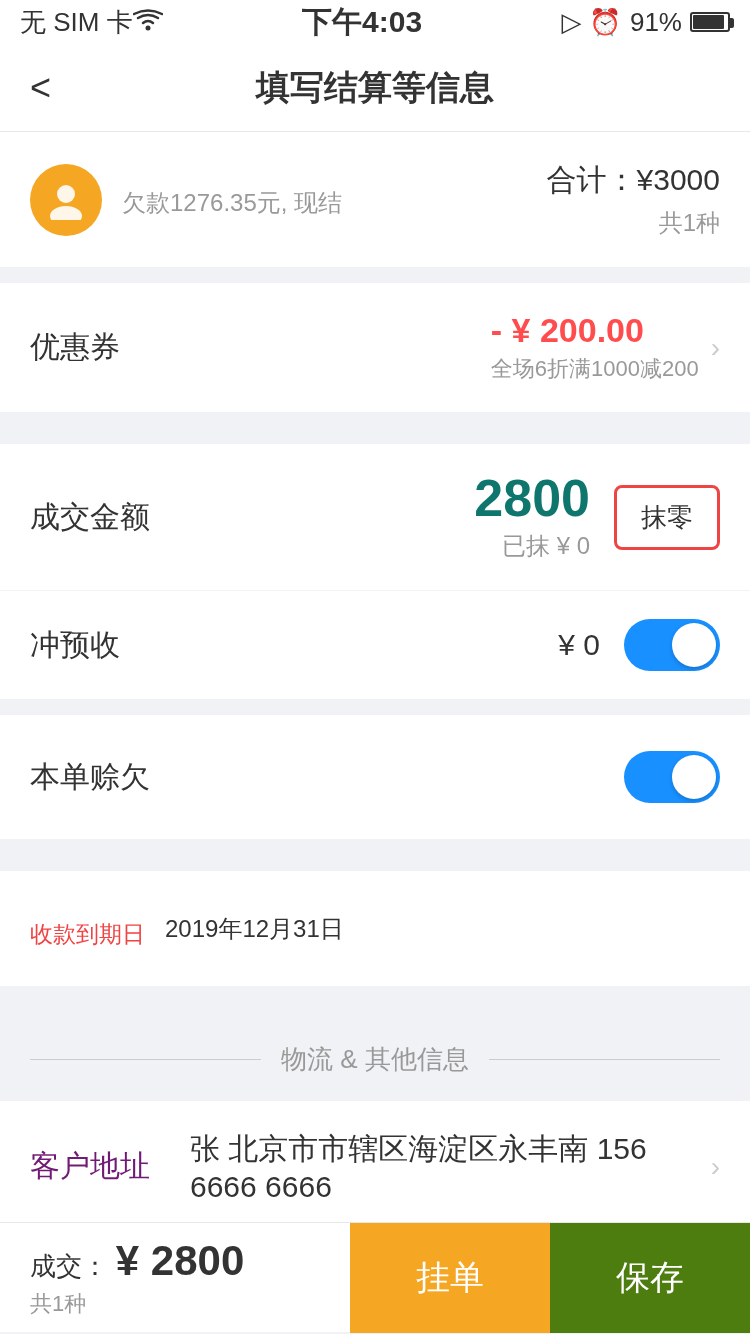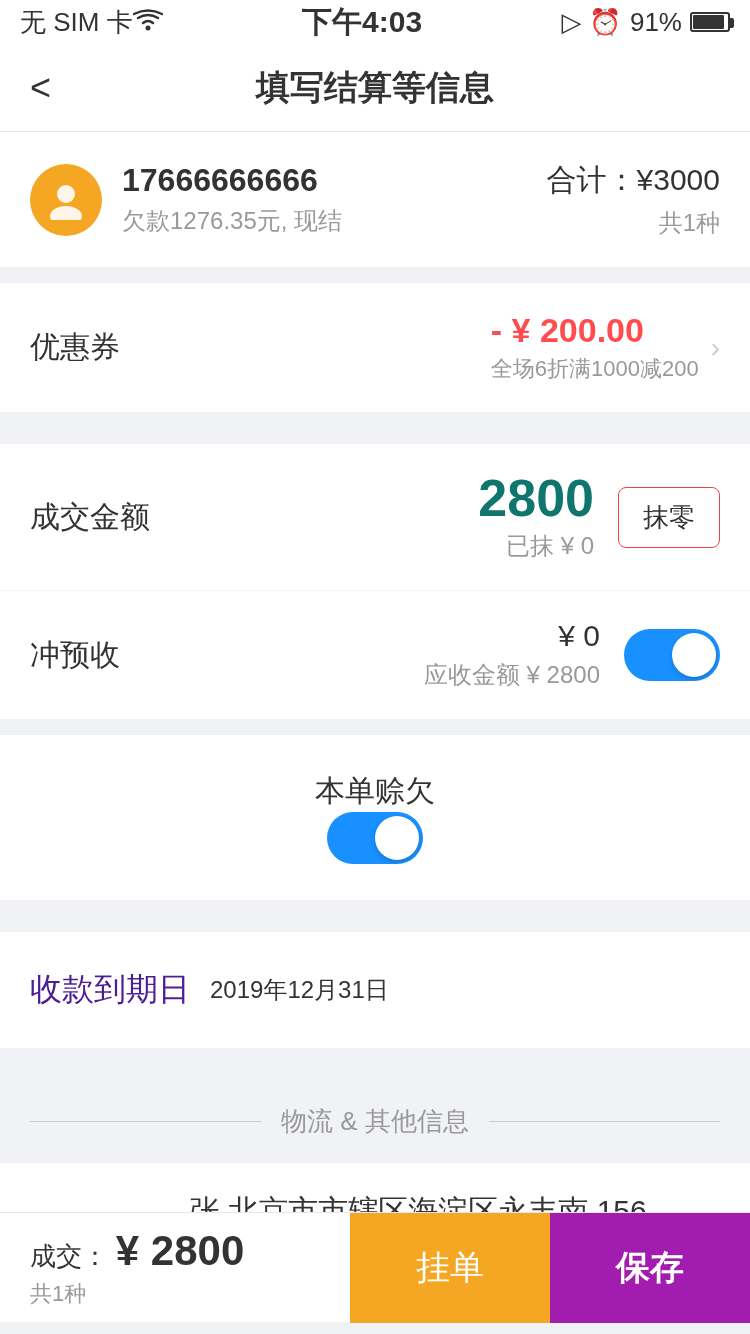--- a/index.html
+++ b/index.html
@@ -202,21 +202,21 @@
       font-weight: 600;
       color: #0f766e;
       line-height: 1;
     }
     .deal-amount-sub {
       font-size: 24px;
       color: #999;
       margin-top: 6px;
     }
     .round-btn {
-      border: 1px solid #ef4444;
+      border: 3px solid #ef4444;
       border-radius: 8px;
       padding: 12px 24px;
       font-size: 26px;
       color: #333;
       background: #fff;
       cursor: pointer;
     }
 
     
     .prepay-row {
@@ -269,39 +269,39 @@
     }
 
     
     .debt-row {
       background: #fff;
       padding: 36px 30px;
       display: flex;
       align-items: center;
       justify-content: space-between;
       margin-bottom: 16px;
-      flex-direction: column;
     }
     .debt-label {
       font-size: 30px;
       color: #333;
     }
 
     
     .due-date-row {
       background: #fff;
       padding: 36px 30px;
       display: flex;
       align-items: center;
       gap: 20px;
       margin-bottom: 16px;
     }
     .due-date-label {
-      font-size: 32px;
-      color: #4c1d95;
+      font-size: 23px;
+      color: #ef4444;
+      margin-top: 12px;
     }
     .due-date-value {
       font-size: 24px;
       color: #333;
     }
 
     
     .logistics-header {
       background: #f0f2f5;
       padding: 24px 30px;
@@ -339,21 +339,21 @@
       font-size: 30px;
       color: #333;
       flex: 1;
       text-align: left;
       padding-left: 20px;
     }
 
     
     .bottom-bar {
       position: fixed;
-      bottom: 12px;
+      bottom: 2px;
       left: 0;
       width: 750px;
       height: 110px;
       background: #fff;
       display: flex;
       align-items: center;
       border-top: 1px solid #e8e8e8;
     }
     .bottom-summary {
       flex: 1;
@@ -381,27 +381,27 @@
       align-items: center;
       justify-content: center;
       font-size: 34px;
       color: #fff;
       font-weight: 500;
       cursor: pointer;
     }
     .bottom-btn-save {
       width: 200px;
       height: 110px;
-      background: #a21caf;
+      background: #4d7c0f;
       display: flex;
       align-items: center;
       justify-content: center;
       font-size: 34px;
       color: #fff;
-      font-weight: 700;
+      font-weight: 400;
       cursor: pointer;
     }
   </style>
 </head>
 <body>
 
 <div class="status-bar">
   <div class="status-left">
     <span>无 SIM 卡</span>
     <span>
@@ -434,21 +434,20 @@
 
   <div class="customer-card">
     <div class="customer-left">
       <div class="avatar">
         <svg width="40" height="40" viewBox="0 0 40 40">
           <circle cx="20" cy="14" r="9" fill="#fff" opacity="0.9"></circle>
           <ellipse cx="20" cy="36" rx="16" ry="10" fill="#fff" opacity="0.9"></ellipse>
         </svg>
       </div>
       <div class="customer-info">
-        <div class="customer-phone">17666666666</div>
         <div class="customer-sub">欠款1276.35元, 现结</div>
       </div>
     </div>
     <div class="customer-right">
       <div class="total-amount">合计：¥3000</div>
       <div class="total-count">共1种</div>
     </div>
   </div>
 
   <div class="coupon-row">
@@ -474,21 +473,20 @@
         </div>
         <button class="round-btn">抹零</button>
       </div>
     </div>
 
     <div class="prepay-row">
       <span class="prepay-label">冲预收</span>
       <div class="prepay-right">
         <div class="prepay-amount-wrap">
           <div class="prepay-amount">¥ 0</div>
-          <div class="prepay-sub">应收金额 ¥ 2800</div>
         </div>
         <div class="toggle">
           <div class="toggle-knob"></div>
         </div>
       </div>
     </div>
   </div>
 
   <div class="separator"></div>
 

